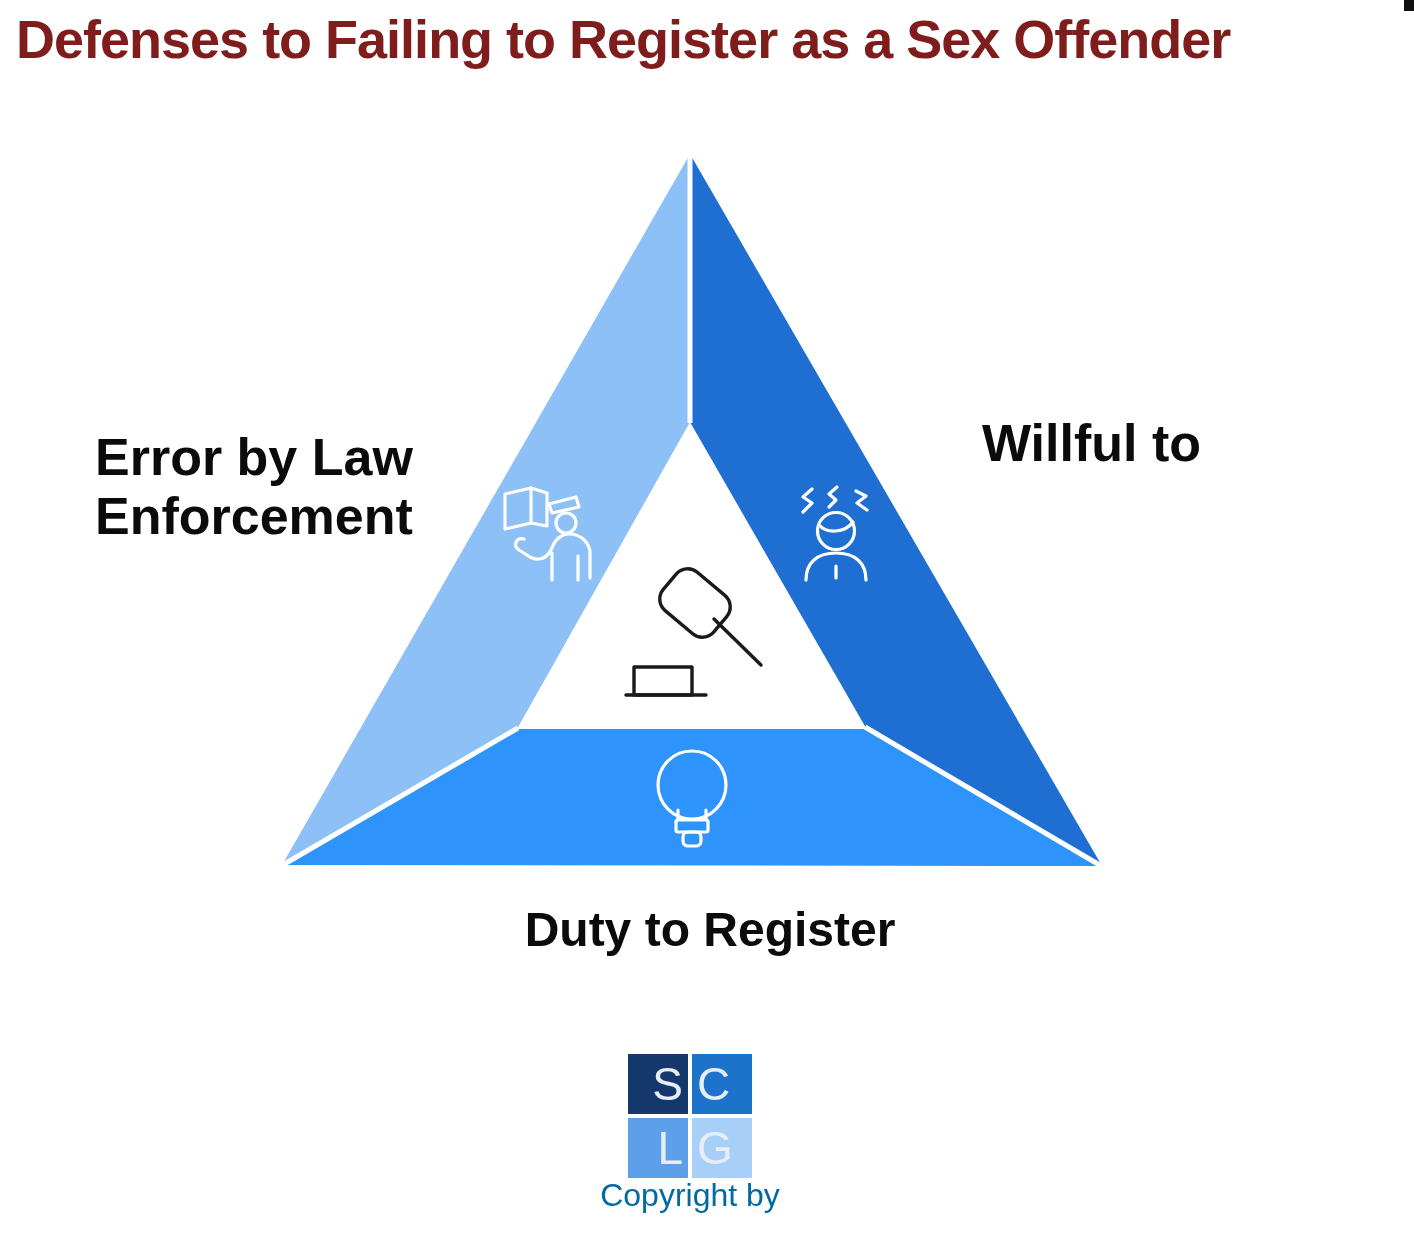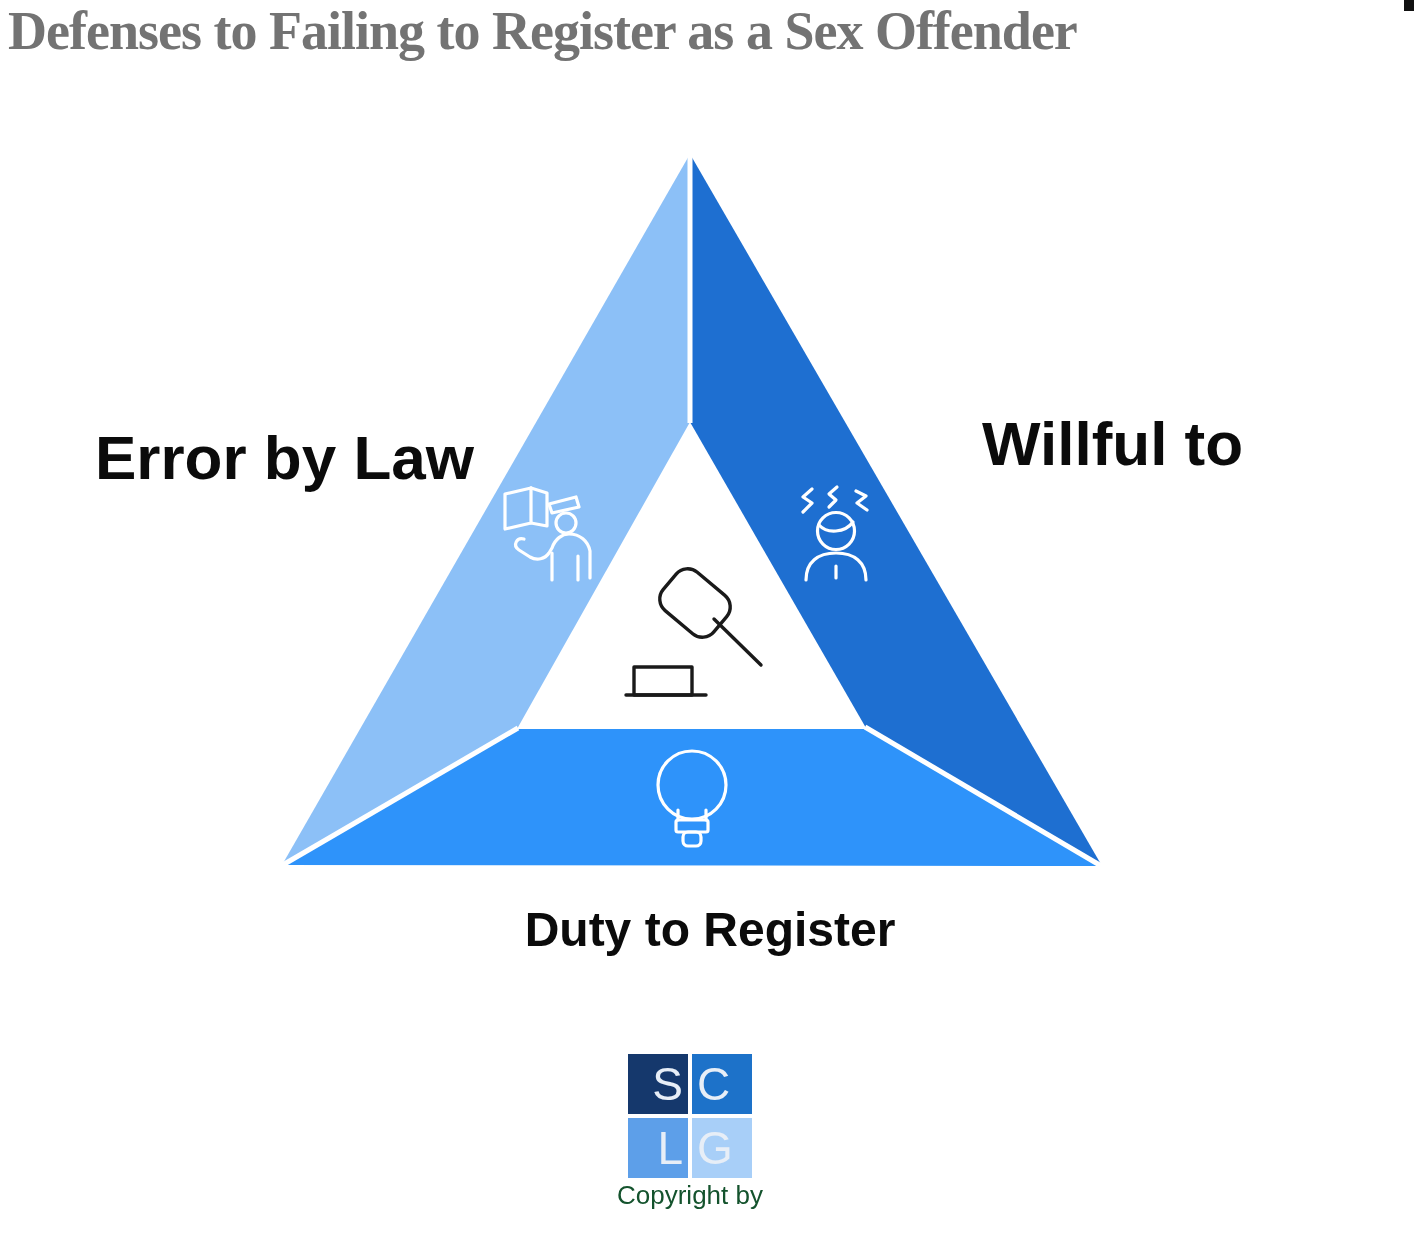--- a/index.html
+++ b/index.html
@@ -1,51 +1,50 @@
 <!DOCTYPE html>
 <html><head>
 <meta charset="utf-8">
 <style>
   html,body{margin:0;padding:0;}
   body{
     width:1414px;height:1242px;position:relative;overflow:hidden;
     background:#ffffff;font-family:"Liberation Sans","DejaVu Sans",sans-serif;
   }
   .title{
-    position:absolute;left:8px;top:0px;margin:0;
-    font-size:54px;font-weight:bold;color:#737373;letter-spacing:-1px;
+    position:absolute;left:8px;top:0px;margin:8px;
+    font-size:54px;font-weight:bold;color:#7f1d1d;letter-spacing:-1px;
     white-space:nowrap;
-    font-family:Liberation Serif, serif;
   }
   .corner-mark{
     position:absolute;right:0;top:0;width:10px;height:11px;background:#111;
   }
   svg.diagram{position:absolute;left:0;top:0;}
   .seg-label{
-    position:absolute;color:#0b0b0b;font-weight:bold;line-height:59px;font-size:62px;
+    position:absolute;color:#0b0b0b;font-weight:bold;line-height:59px;font-size:52px;
   }
   .seg-label div{white-space:nowrap;}
   .label-left{left:95px;top:428px;text-align:left;}
   .label-right{left:982px;top:414px;text-align:left;}
   .label-bottom{left:360px;top:898px;width:700px;text-align:center;font-size:48px;line-height:64px;}
   .logo{
     position:absolute;left:628px;top:1054px;width:124px;height:124px;
     display:grid;grid-template-columns:1fr 1fr;grid-template-rows:1fr 1fr;gap:4px;
     background:#ffffff;
   }
   .logo-tile{
     display:flex;align-items:center;
     font-size:46px;font-weight:400;color:#e7eef7;
     font-family:"Liberation Sans","DejaVu Sans",sans-serif;
   }
   .logo-tile.align-r{justify-content:flex-end;padding-right:5px;}
   .logo-tile.align-l{justify-content:flex-start;padding-left:5px;}
   .copyright{
     position:absolute;left:490px;top:1180px;width:400px;text-align:center;
-    color:#14532d;font-size:26px;line-height:30px;font-weight:400;
+    color:#0369a1;font-size:32px;line-height:30px;font-weight:400;
   }
 </style>
 </head>
 <body>
 
 <div class="page">
 
   <h1 class="title">Defenses to Failing to Register as a Sex Offender</h1>
   <div class="corner-mark"></div>
 
@@ -91,20 +90,21 @@
     <g fill="none" stroke="#1a1a1a" stroke-width="3.4" stroke-linecap="round" stroke-linejoin="round">
       <rect x="-33" y="-25" width="66" height="50" rx="15" transform="translate(695,603) rotate(40)"></rect>
       <line x1="714" y1="619" x2="761" y2="665"></line>
       <rect x="634" y="667" width="58" height="28"></rect>
       <line x1="626" y1="695" x2="706" y2="695"></line>
     </g>
   </svg>
 
   <div class="seg-label label-left">
     <div>Error by Law</div>
+    <div>Enforcement</div>
   </div>
 
   <div class="seg-label label-right">
     <div>Willful to</div>
   </div>
 
   <div class="seg-label label-bottom">
     <div>Duty to Register</div>
   </div>
 

